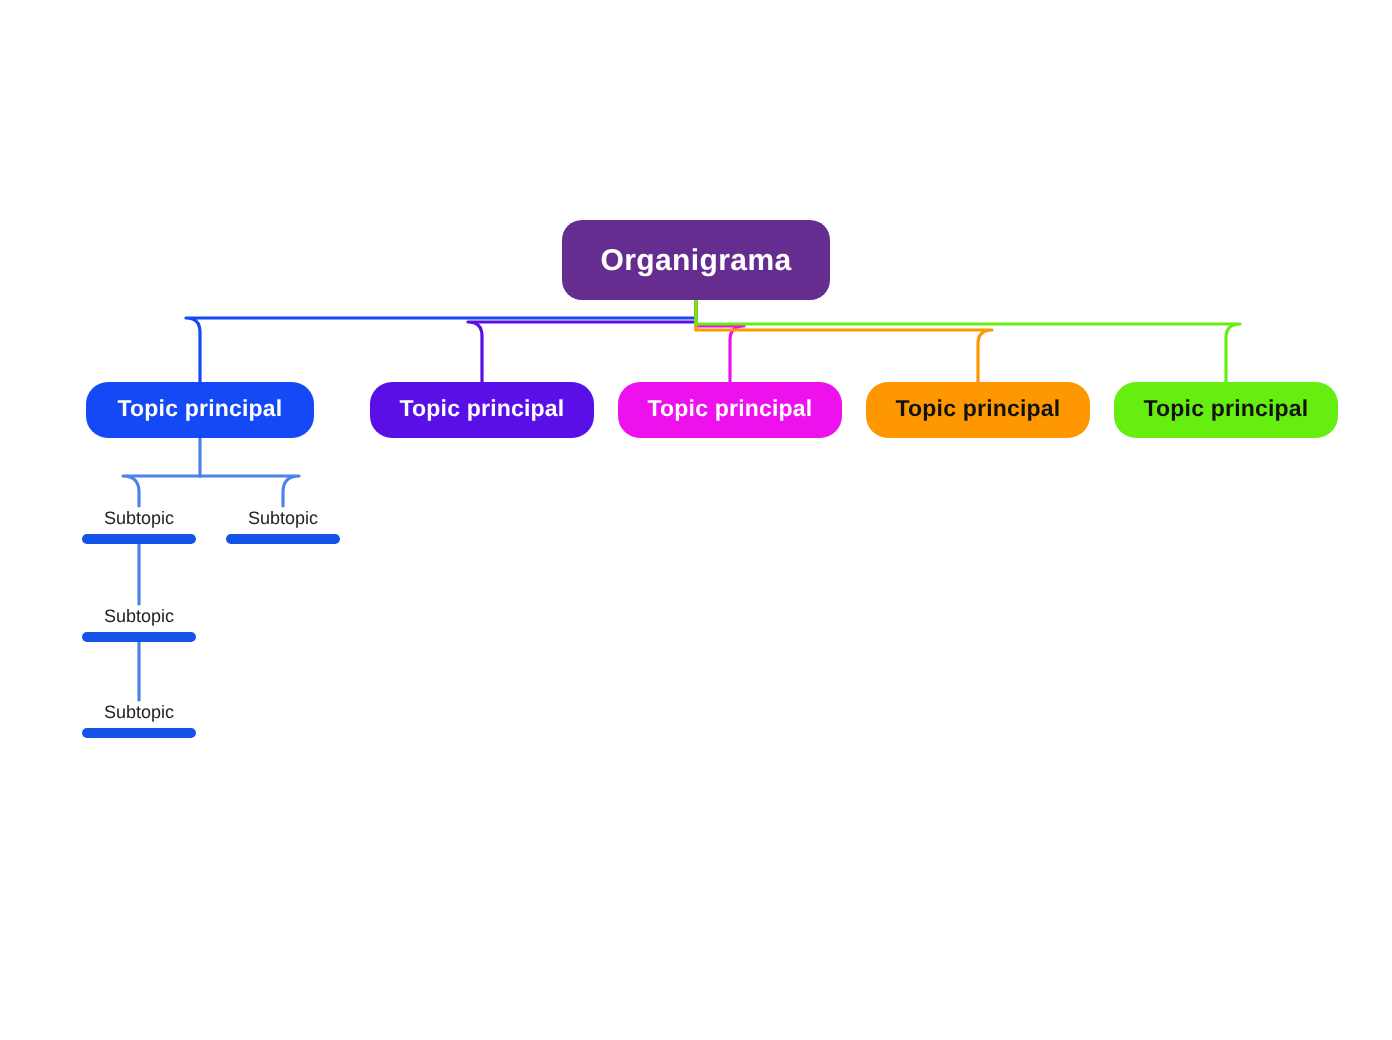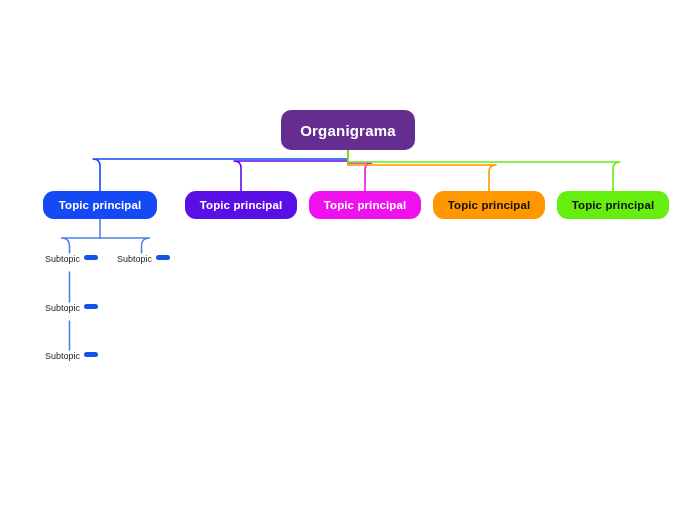--- a/index.html
+++ b/index.html
@@ -50,22 +50,22 @@
     font-weight: bold;
     font-size: 11.5px;
     letter-spacing: 0.1px;
   }
 
   
   .node-sub {
     position: absolute;
     box-sizing: border-box;
     display: flex;
-    flex-direction: row;
-    align-items: flex-start;
+    flex-direction: column;
+    align-items: center;
     justify-content: flex-start;
     white-space: nowrap;
     user-select: none;
   }
   .node-sub .sub-label {
     font-size: 9px;
     color: #222222;
     line-height: 12px;
     padding: 0 4px;
   }

